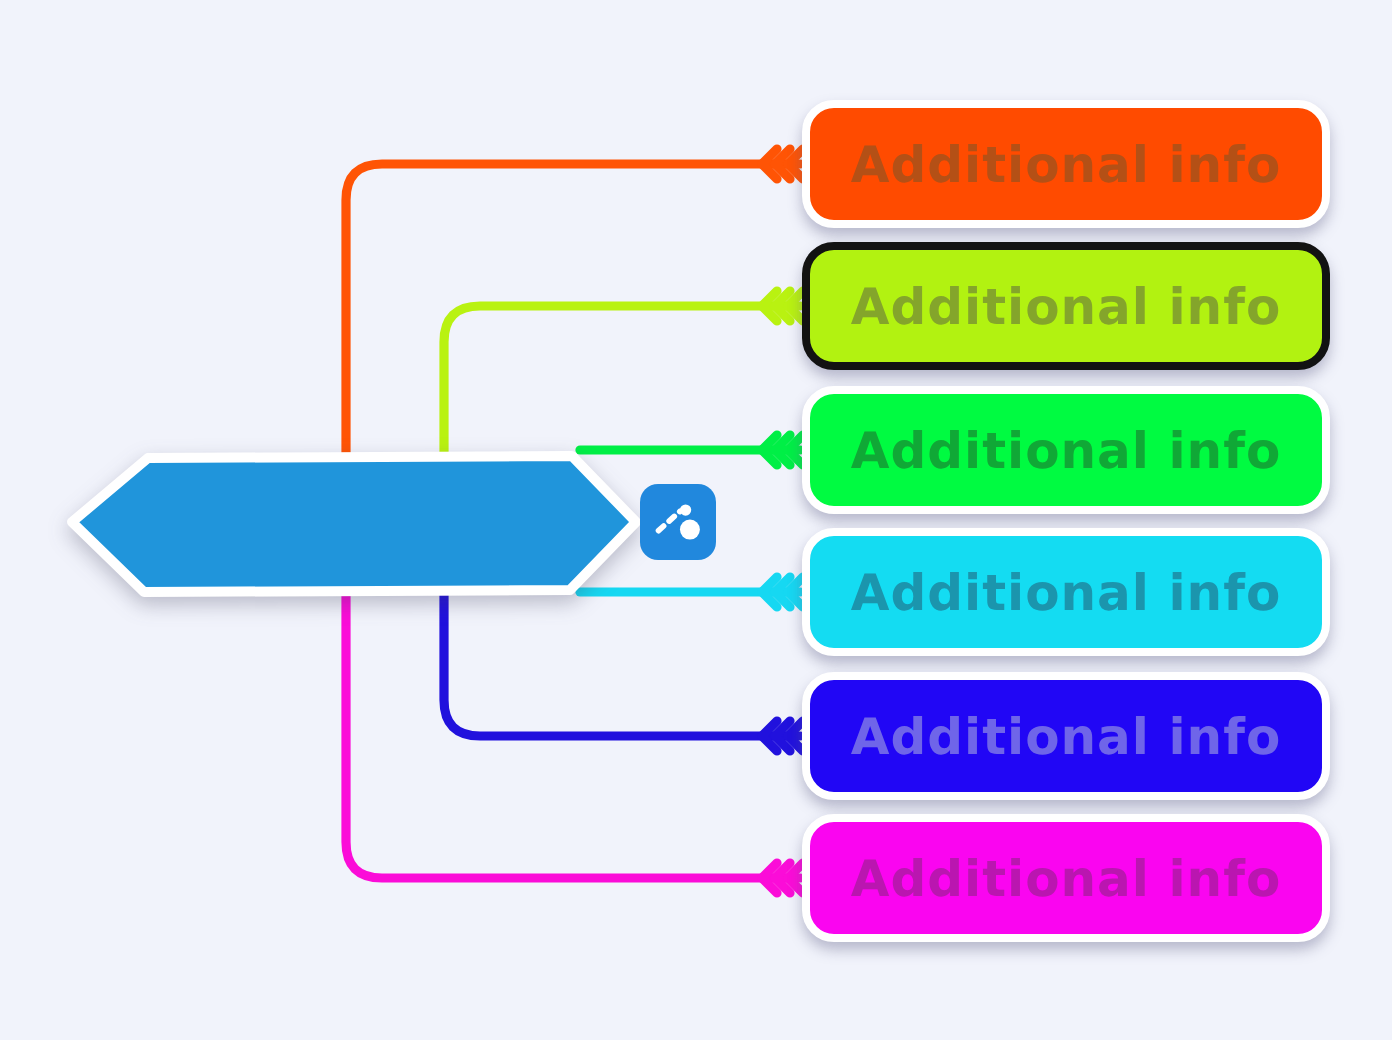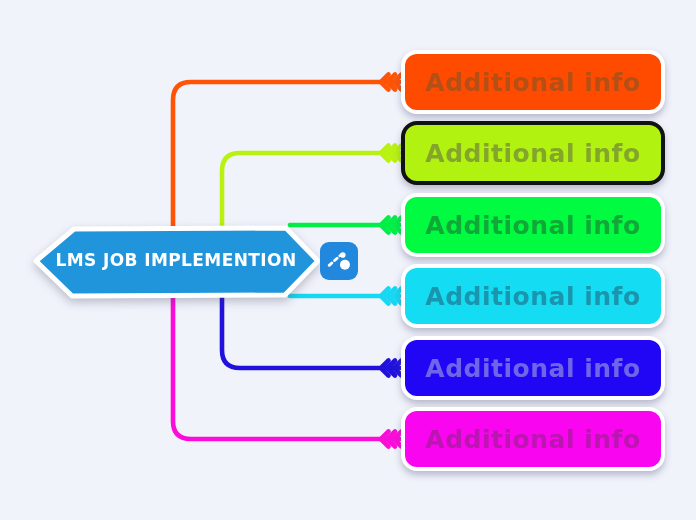--- a/index.html
+++ b/index.html
@@ -64,23 +64,20 @@
       <path d="M173 282 L173 421 Q173 439 191 439 L400 439" stroke="#fb0cd8" stroke-width="4.6" fill="none" stroke-linecap="round"></path>
       <path d="M388.5 431.5 L381 439 L388.5 446.5" stroke="#fb0cd8" stroke-width="4.6" fill="none" stroke-linecap="round" stroke-linejoin="round"></path>
       <path d="M395 431.5 L387.5 439 L395 446.5" stroke="#fb0cd8" stroke-width="4.6" fill="none" stroke-linecap="round" stroke-linejoin="round"></path>
       <path d="M401.5 431.5 L394 439 L401.5 446.5" stroke="#fb0cd8" stroke-width="4.6" fill="none" stroke-linecap="round" stroke-linejoin="round"></path>
     </svg>
 
   <svg class="root-node-svg" width="296" height="84" viewBox="0 0 296 84">
     <polygon points="8,43 46,11 258,10 290,43 257,77 44,78" stroke-width="5" stroke-linejoin="round" fill="#2095db" stroke="#ffffff"></polygon>
   </svg>
 
-  <div class="root-label-wrap">
-    <span class="root-label" style="color: rgb(255, 255, 255);">LMS JOB IMPLEMENTION</span>
-  </div>
 
   <div class="root-icon" style="background: rgb(33, 136, 221);">
     <svg width="26" height="26" viewBox="0 0 24 24">
       <path d="M3 16 L13 7" stroke-width="2.6" stroke-linecap="round" stroke-dasharray="3.2 3.4" fill="none" class="glyph-stroke" stroke="#ffffff"></path>
       <circle cx="15.5" cy="6.5" r="2.6" class="glyph-fill" fill="#ffffff"></circle>
       <circle cx="17.5" cy="15.5" r="4.6" class="glyph-fill" fill="#ffffff"></circle>
     </svg>
   </div>
 
   <div id="branches">

